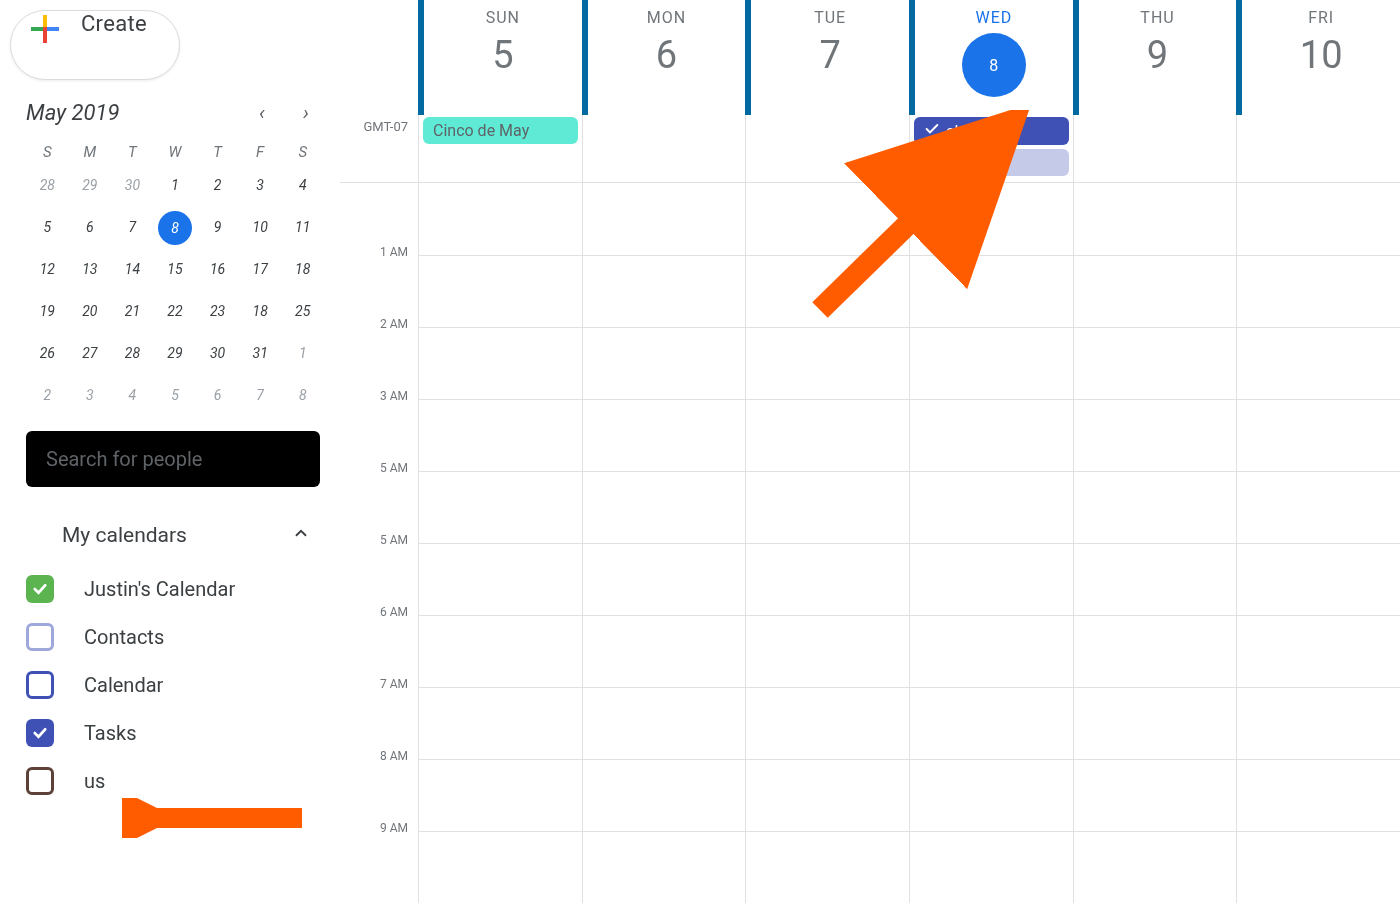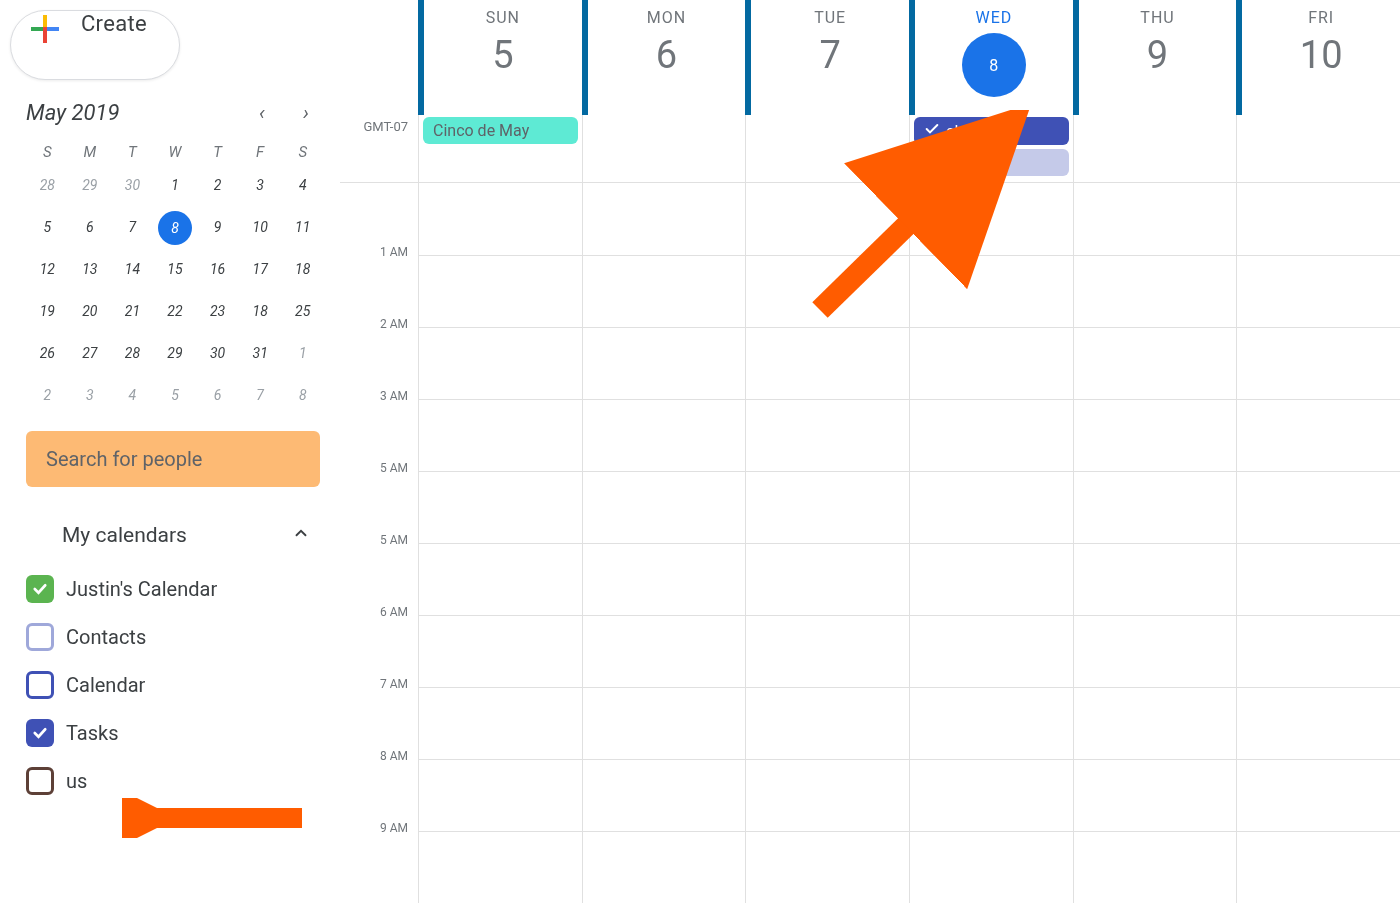--- a/index.html
+++ b/index.html
@@ -17,27 +17,27 @@
   .mini-title { font-size:22px; color:#3c4043; }
   .mini-nav { display:flex; gap:20px; padding-right:6px; }
   .mini-nav span { font-size:20px; color:#5f6368; cursor:pointer; width:24px; text-align:center; }
   .mini-grid { display:grid; grid-template-columns:repeat(7,1fr); margin-top:18px; row-gap:10px; }
   .mini-dow { text-align:center; font-size:15px; color:#70757a; }
   .mini-day { text-align:center; font-size:14px; color:#3c4043; height:32px; line-height:32px; cursor:pointer; }
   .mini-day.dim { color:#9aa0a6; }
   .mini-day.today { color:#fff; }
   .mini-day.today .circle { background:#1a73e8; width:34px; height:34px; border-radius:50%; display:inline-flex; align-items:center; justify-content:center; }
 
-  .search-box { margin:20px 0 0 16px; background:#fdba74; height:56px; border-radius:6px; display:flex; align-items:center; padding:0 20px; color:#5f6368; font-size:20px; width:294px; }
+  .search-box { margin:20px 0 0 16px; background:#000000; height:56px; border-radius:6px; display:flex; align-items:center; padding:0 20px; color:#5f6368; font-size:20px; width:294px; }
 
   .section { margin-top:36px; padding-left:16px; }
   .section-head { display:flex; align-items:center; justify-content:space-between; padding-right:20px;margin-left:36px; }
   .section-title { font-size:21px; color:#3c4043; }
   .cal-list { margin-top:18px; }
-  .cal-item { display:flex; align-items:center; gap:12px; height:48px; font-size:20px; color:#3c4043; cursor:pointer; }
+  .cal-item { display:flex; align-items:center; gap:30px; height:48px; font-size:20px; color:#3c4043; cursor:pointer; }
   .chk { width:28px; height:28px; border-radius:6px; display:flex; align-items:center; justify-content:center; border:3px solid transparent; }
   .chk.checked svg { display:block; }
   .chk svg { display:none; }
   .chk.unchecked { background:#fff; }
 
   
   .main { flex:1; display:flex; flex-direction:column; position:relative; }
   .day-header-row { display:flex; height:115px; }
   .tz-gutter { width:78px; flex-shrink:0; }
   .day-head { flex:1; text-align:center; border-left:6px solid #0369a1; padding-top:8px; }

